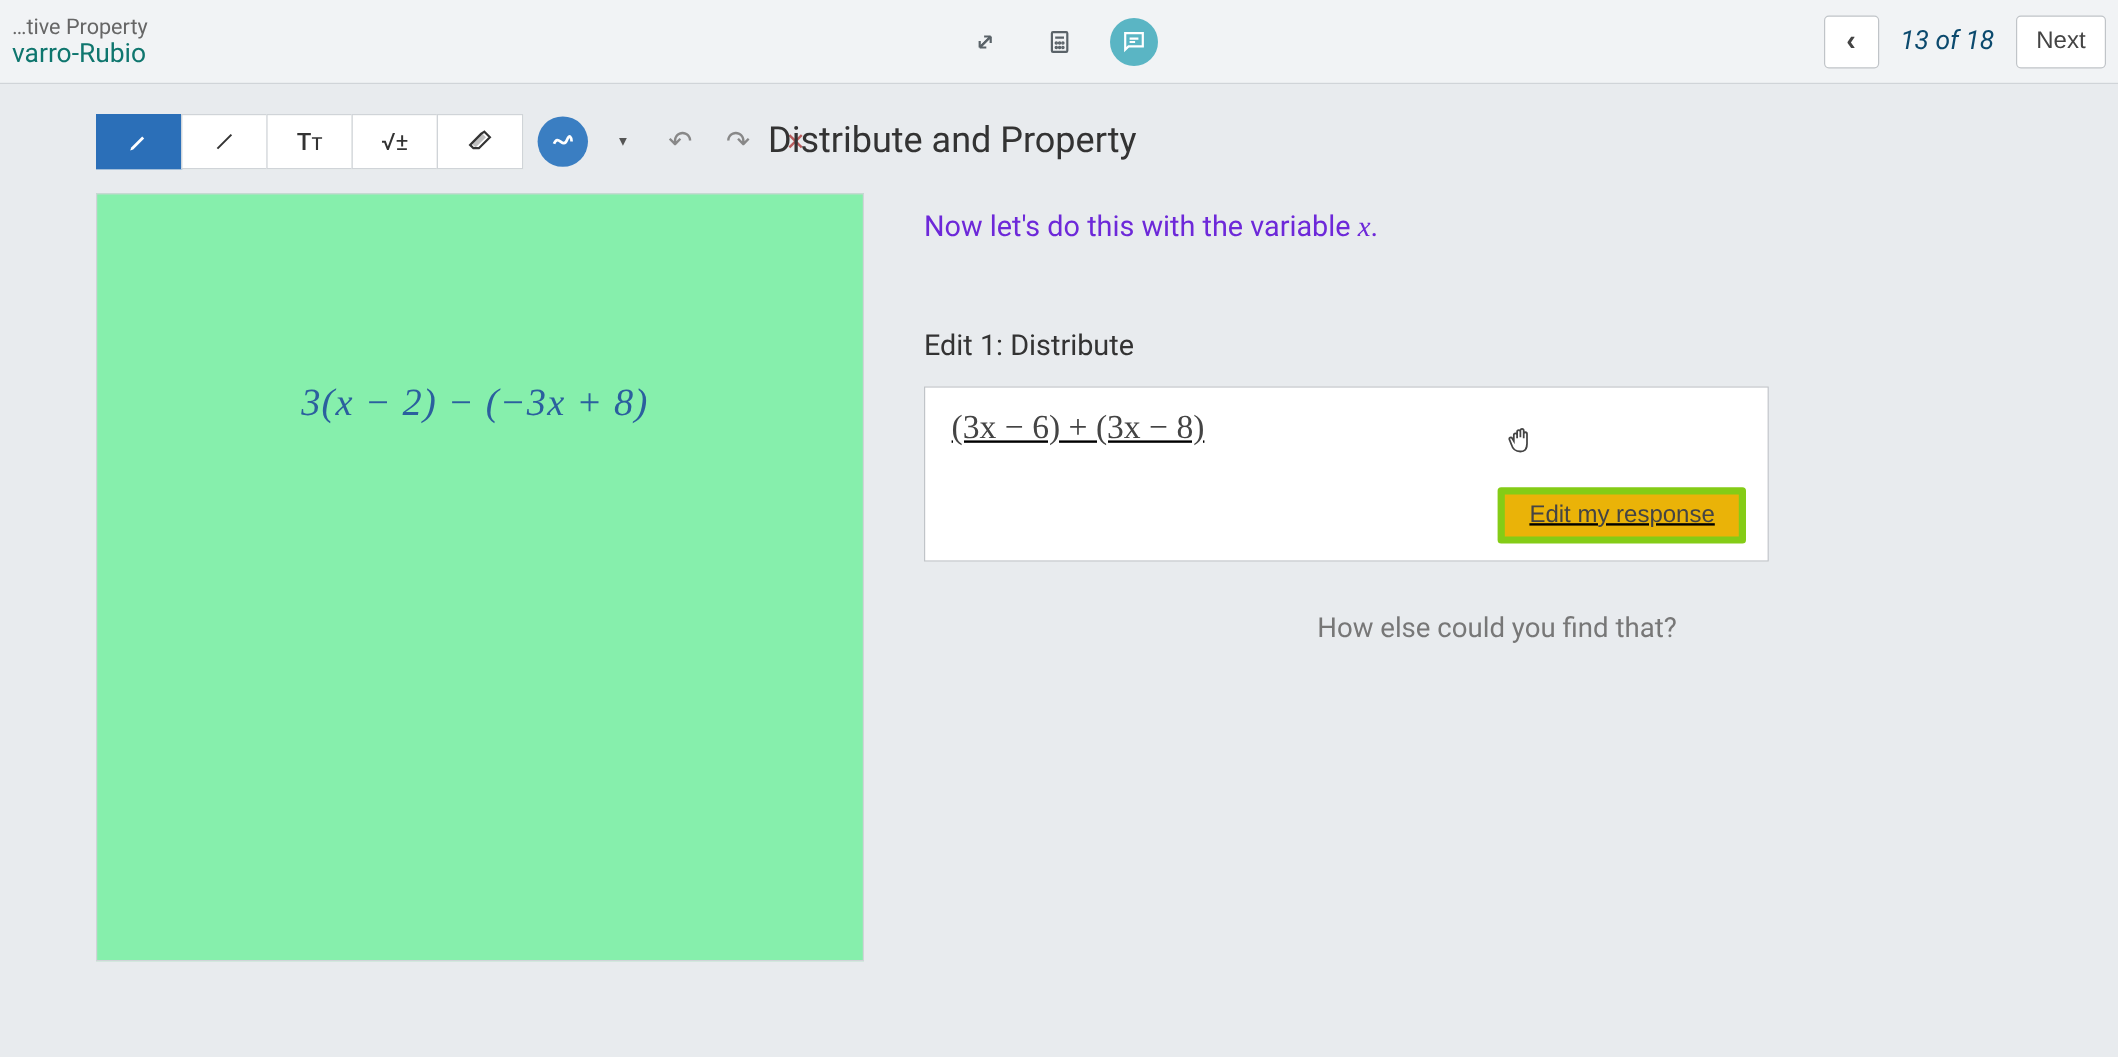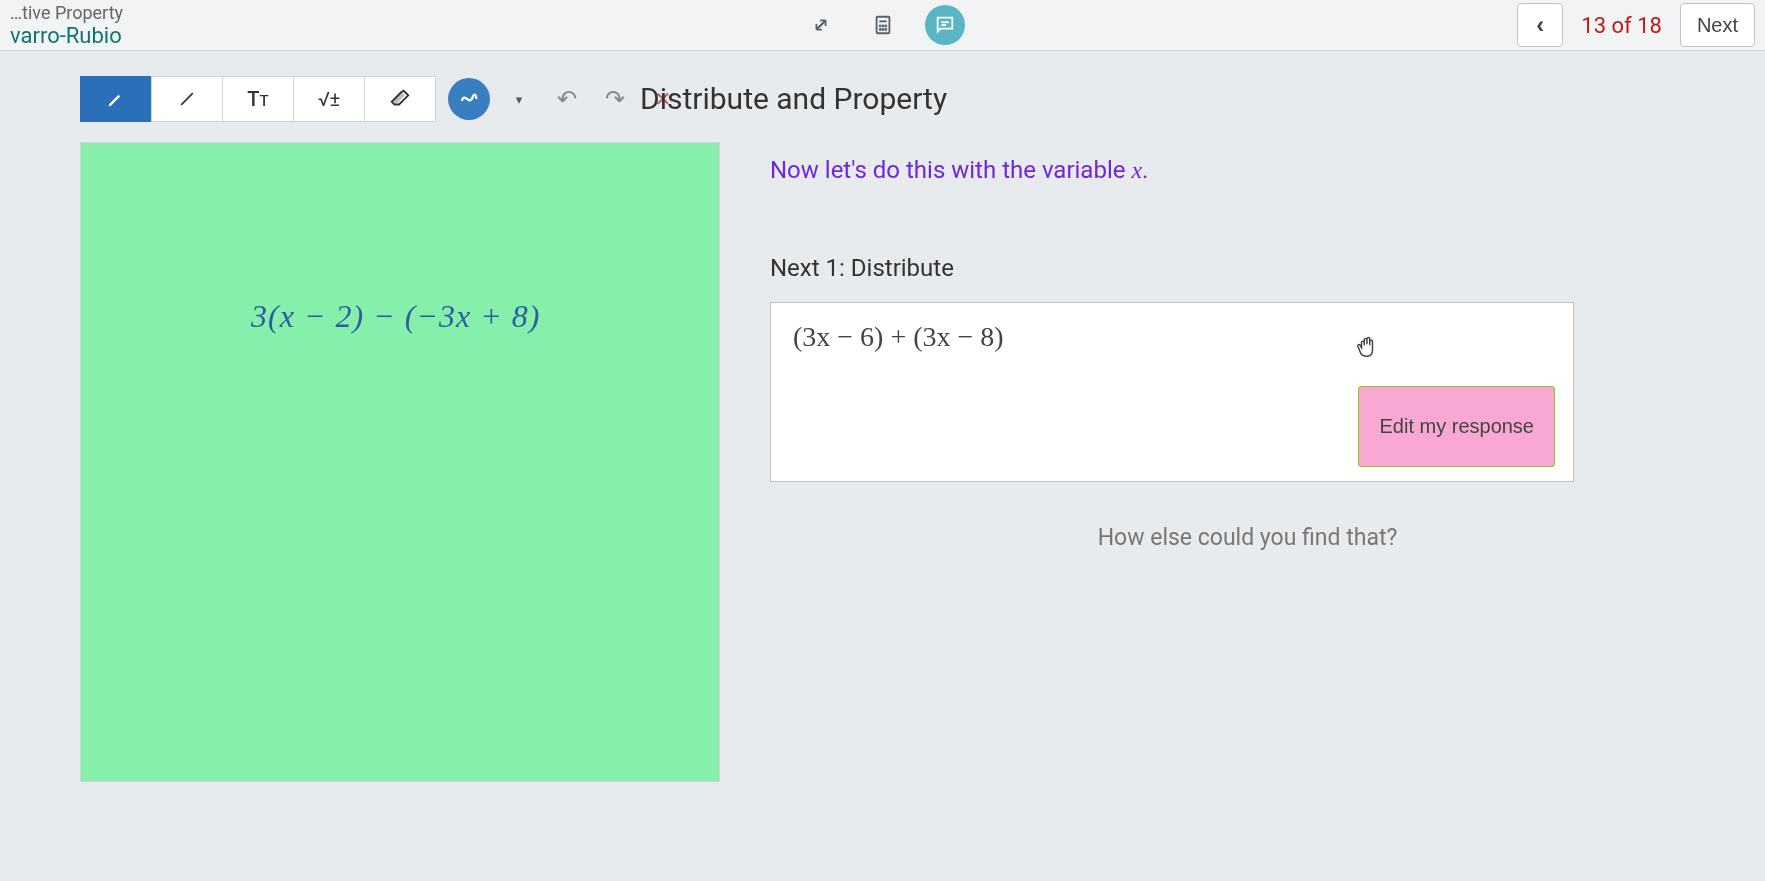--- a/index.html
+++ b/index.html
@@ -7,21 +7,21 @@
       font-family: -apple-system, BlinkMacSystemFont, "Segoe UI", Roboto, sans-serif;
       background: #e8ebee;
       width: 1765px;
       height: 881px;
       overflow: hidden;
       position: relative;
     }
     .top-bar {
       display: flex;
       align-items: center;
-      height: 51px;
+      height: 70px;
       background: #f1f3f5;
       border-bottom: 1px solid #d0d4d8;
       padding: 0 10px;
       position: relative;
     }
     .top-left {
       display: flex;
       flex-direction: column;
       color: #444;
     }
@@ -70,21 +70,22 @@
       padding: 10px 16px;
       font-size: 20px;
       color: #444;
       cursor: pointer;
       height: 44px;
       display: flex;
       align-items: center;
     }
     .page-count {
       font-size: 22px;
-      color: #b91c1c;
+      color: #0c4a6e;
+      font-style: italic;
     }
     .content-row {
       display: flex;
       height: calc(100% - 70px);
     }
     .left-panel {
       width: 750px;
       padding: 25px 0 0 80px;
     }
     .toolbar {
@@ -174,40 +175,41 @@
     }
     .step-label {
       font-size: 24px;
       color: #333;
       margin-bottom: 20px;
     }
     .response-box {
       background: #fff;
       border: 1px solid #c0c4c8;
       padding: 0;
-      width: 804px;
+      width: 704px;
       position: relative;
+      text-decoration: underline;
     }
     .response-content {
       padding: 18px 22px;
       font-family: "Times New Roman", serif;
       font-size: 28px;
       color: #444;
       min-height: 60px;
     }
     .response-footer {
       display: flex;
       justify-content: flex-end;
       padding: 14px 18px;
       border-top: 1px solid transparent;
     }
     .edit-btn {
-      background: #f9a8d4;
-      border: 1px solid #84cc16;
-      padding: 28px 20px;
+      background: #eab308;
+      border: 6px solid #84cc16;
+      padding: 6px 20px;
       font-size: 20px;
       color: #444;
       cursor: pointer;
       border-radius: 3px;
     }
     .cursor-hand {
       position: absolute;
       top: 32px;
       right: 195px;
       font-size: 22px;
@@ -296,21 +298,21 @@
     <div class="canvas-area">
       <div class="math-expr">3(x − 2) − (−3x + 8)</div>
     </div>
   </div>
 
   <div class="right-panel">
     <div class="lesson-title">Distribute and Property</div>
     <div class="instruction">
       <span>Now let's do this with the variable </span><span class="var">x</span><span>.</span>
     </div>
-    <div class="step-label">Next 1: Distribute</div>
+    <div class="step-label">Edit 1: Distribute</div>
     <div class="response-box">
       <div class="response-content">(3x − 6) + (3x − 8)</div>
       <span class="cursor-hand">
         <svg width="22" height="26" viewBox="0 0 24 28" fill="none" stroke="#444" stroke-width="1.6">
             <path d="M9 11V5a1.5 1.5 0 013 0v5m0 0V4a1.5 1.5 0 013 0v7m0-4a1.5 1.5 0 013 0v9c0 4-2 7-6 7s-7-2-8-6l-2-5c-.5-1.5 1.5-2.5 2.5-1l1.5 2.5V8a1.5 1.5 0 013 0v3"></path>
           </svg>
       </span>
       <div class="response-footer">
         <button class="edit-btn">Edit my response</button>
       </div>

